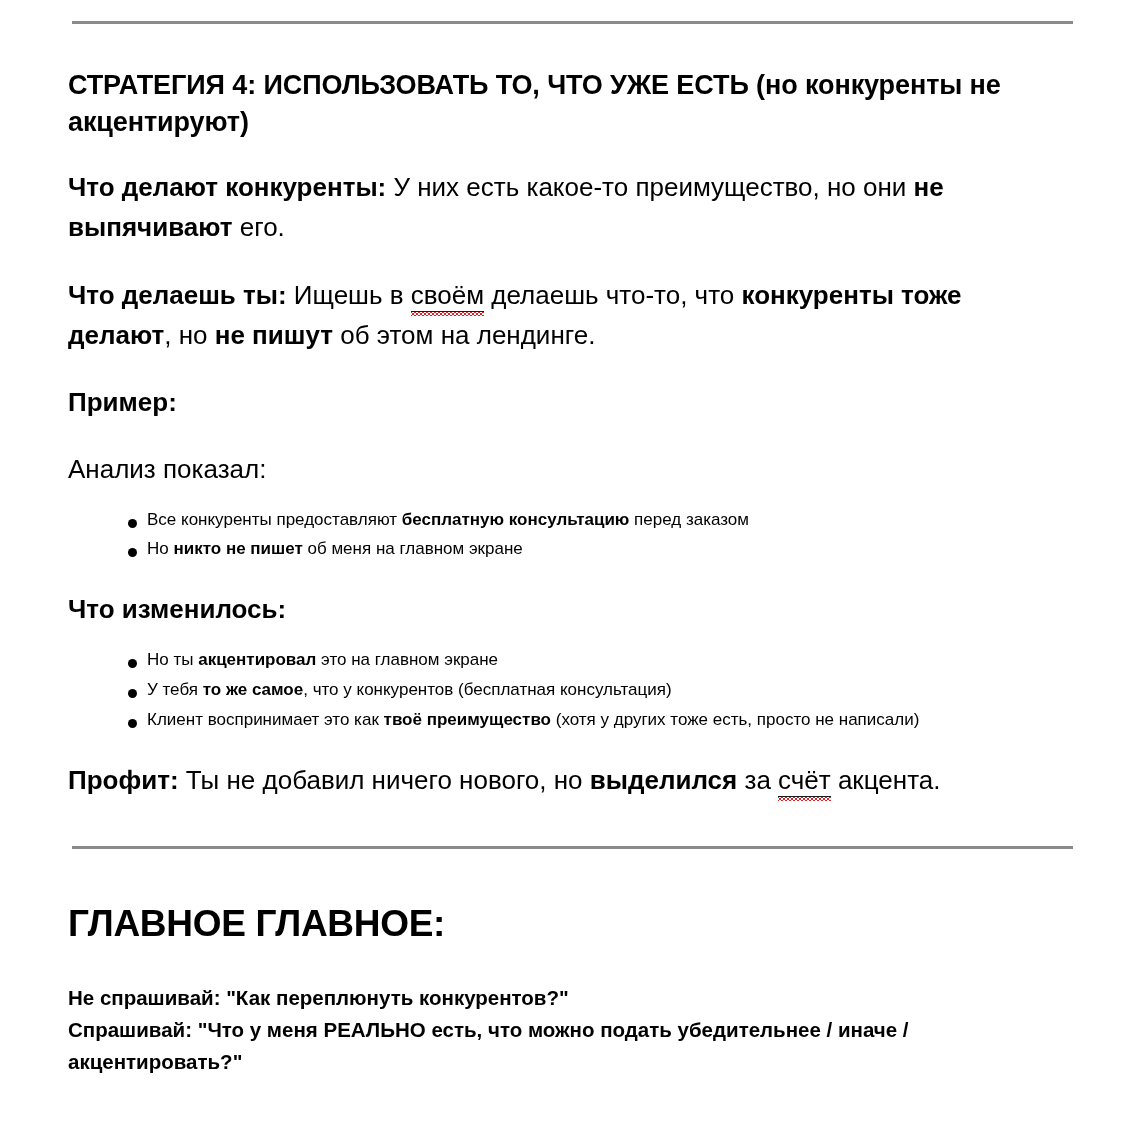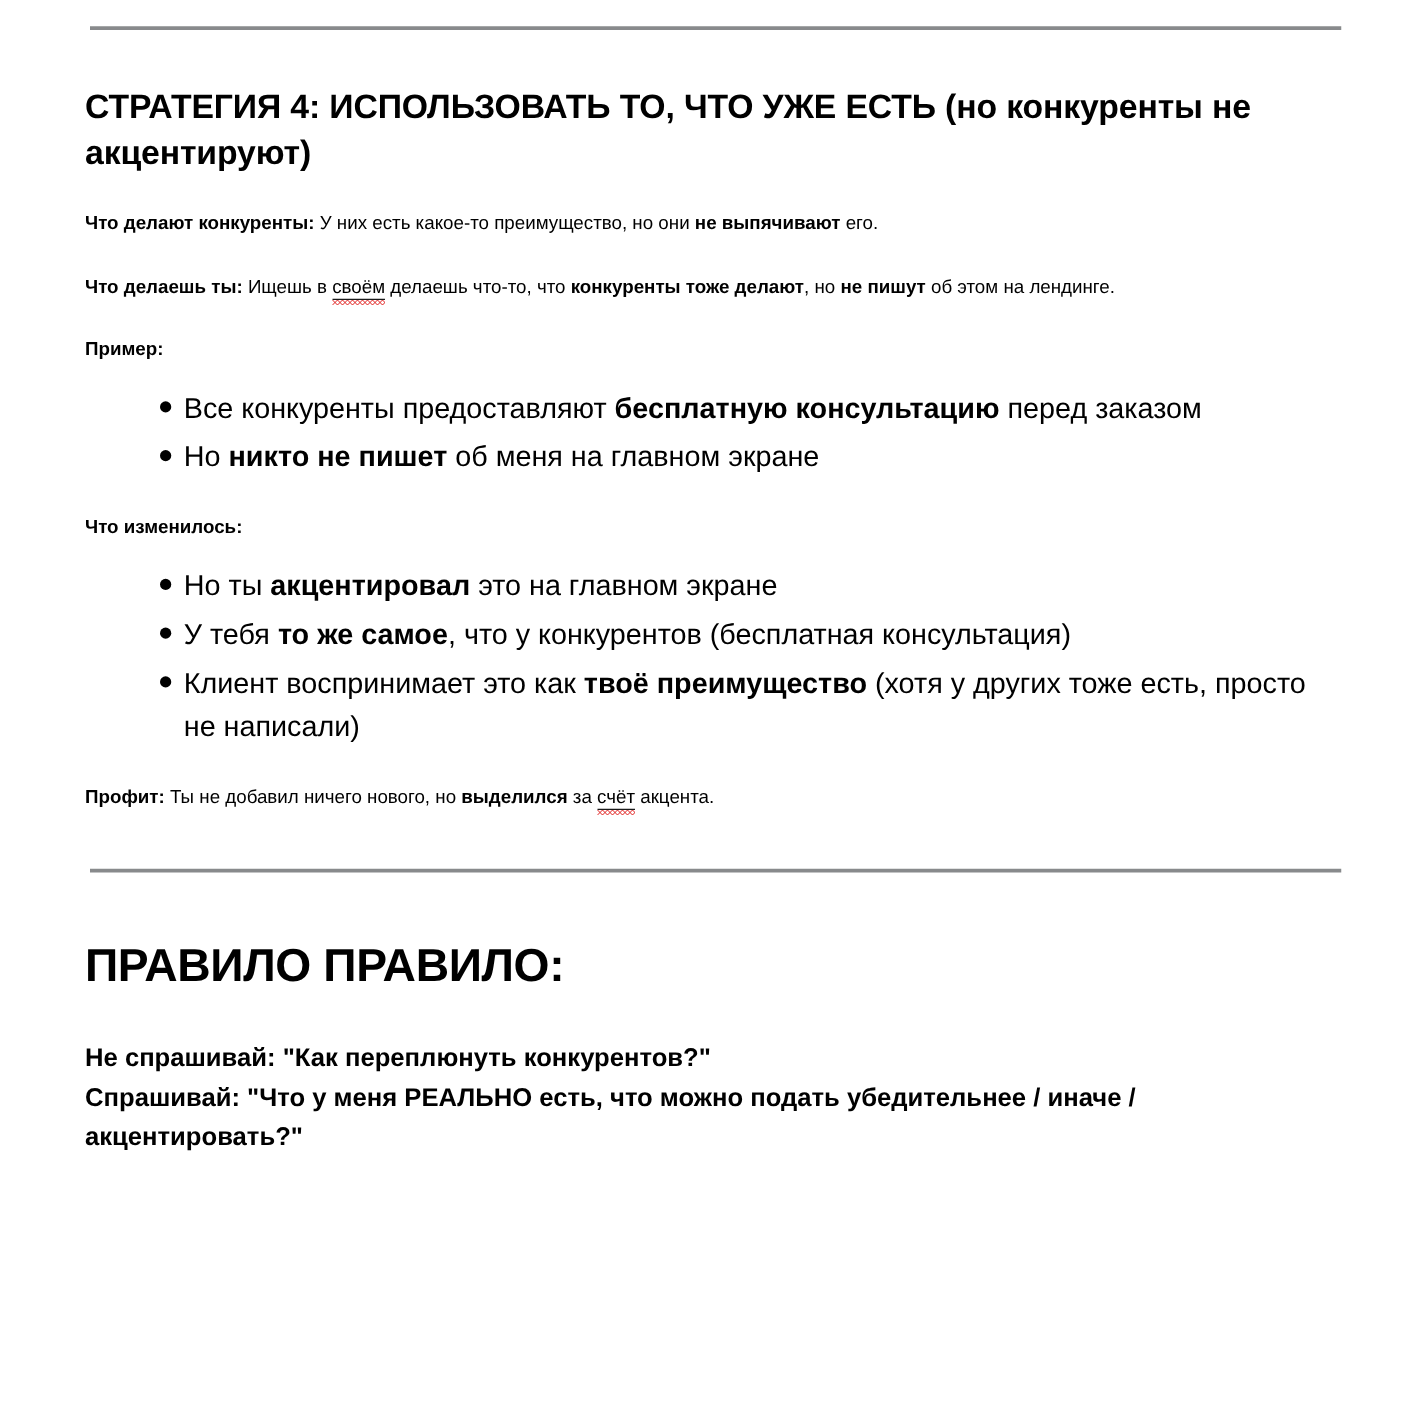--- a/index.html
+++ b/index.html
@@ -44,36 +44,36 @@
     max-width: 960px;
   }
   h1.rule-title {
     font-size: 37px;
     font-weight: bold;
     line-height: 1.25;
     margin: 52px 0 0 0;
     letter-spacing: -0.3px;
   }
   p.para {
-    font-size: 15px;
+    font-size: 26px;
     line-height: 1.54;
     margin: 27px 0 0 0;
     max-width: 1000px;
   }
   p.para b { font-weight: bold; }
 
   ul.bullets {
     margin: 18px 0 0 0;
     padding: 0;
     list-style: none;
     max-width: 1000px;
   }
   ul.bullets li {
     position: relative;
-    font-size: 23px;
+    font-size: 17px;
     line-height: 1.52;
     padding-left: 79px;
     margin: 0 0 4px 0;
   }
   ul.bullets li::before {
     content: "";
     position: absolute;
     left: 60px;
     top: 12px;
     width: 9px;
@@ -124,20 +124,21 @@
   </p>
 
   <p class="para">
     <b>Что делаешь ты:</b><span> Ищешь в </span><span class="misspell">своём</span><span> делаешь что-то, что </span><b>конкуренты тоже делают</b><span>, но </span><b>не пишут</b><span> об этом на лендинге.</span>
   </p>
 
   <p class="para">
     <b>Пример:</b>
   </p>
 
+  <p class="para">Анализ показал:</p>
 
   <ul class="bullets">
     <li>
       <span>Все конкуренты предоставляют </span><b>бесплатную консультацию</b><span> перед заказом</span>
     </li>
     <li>
       <span>Но </span><b>никто не пишет</b><span> об меня на главном экране</span>
     </li>
   </ul>
 
@@ -157,20 +158,20 @@
       <span>Клиент воспринимает это как </span><b>твоё преимущество</b><span> (хотя у других тоже есть, просто не написали)</span>
     </li>
   </ul>
 
   <p class="para">
     <b>Профит:</b><span> Ты не добавил ничего нового, но </span><b>выделился</b><span> за </span><span class="misspell">счёт</span><span> акцента.</span>
   </p>
 
   <hr class="hr hr-mid">
 
-  <h1 class="rule-title">ПРАВИЛО ПРАВИЛО:</h1>
+  <h1 class="rule-title">ГЛАВНОЕ ГЛАВНОЕ:</h1>
 
   <p class="rule-block">
     <span>Не спрашивай: "Как переплюнуть конкурентов?"</span><br>
     <span> Спрашивай: "Что у меня РЕАЛЬНО есть, что можно подать убедительнее / иначе / акцентировать?"</span>
   </p>
 
 </div>
 
 </body></html>

